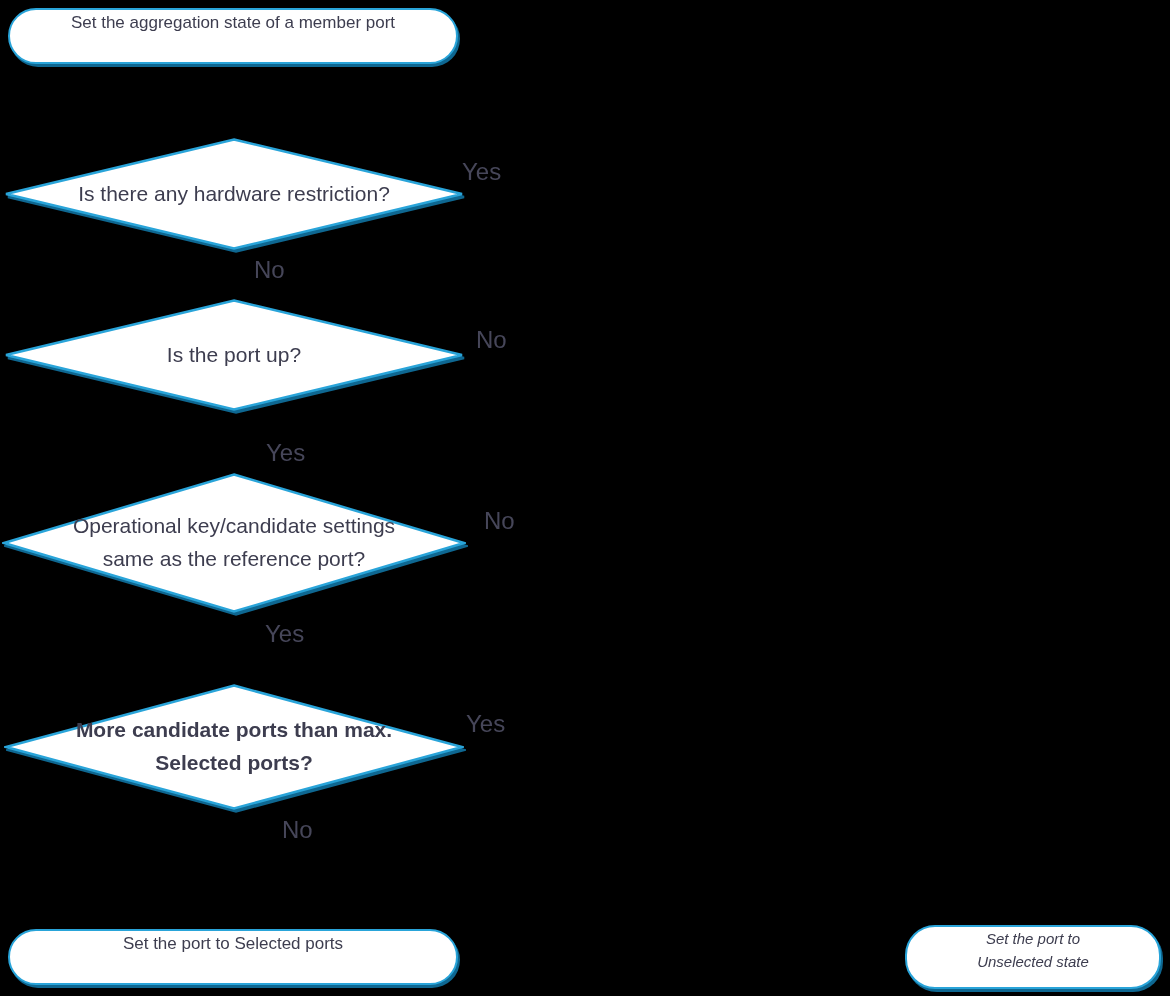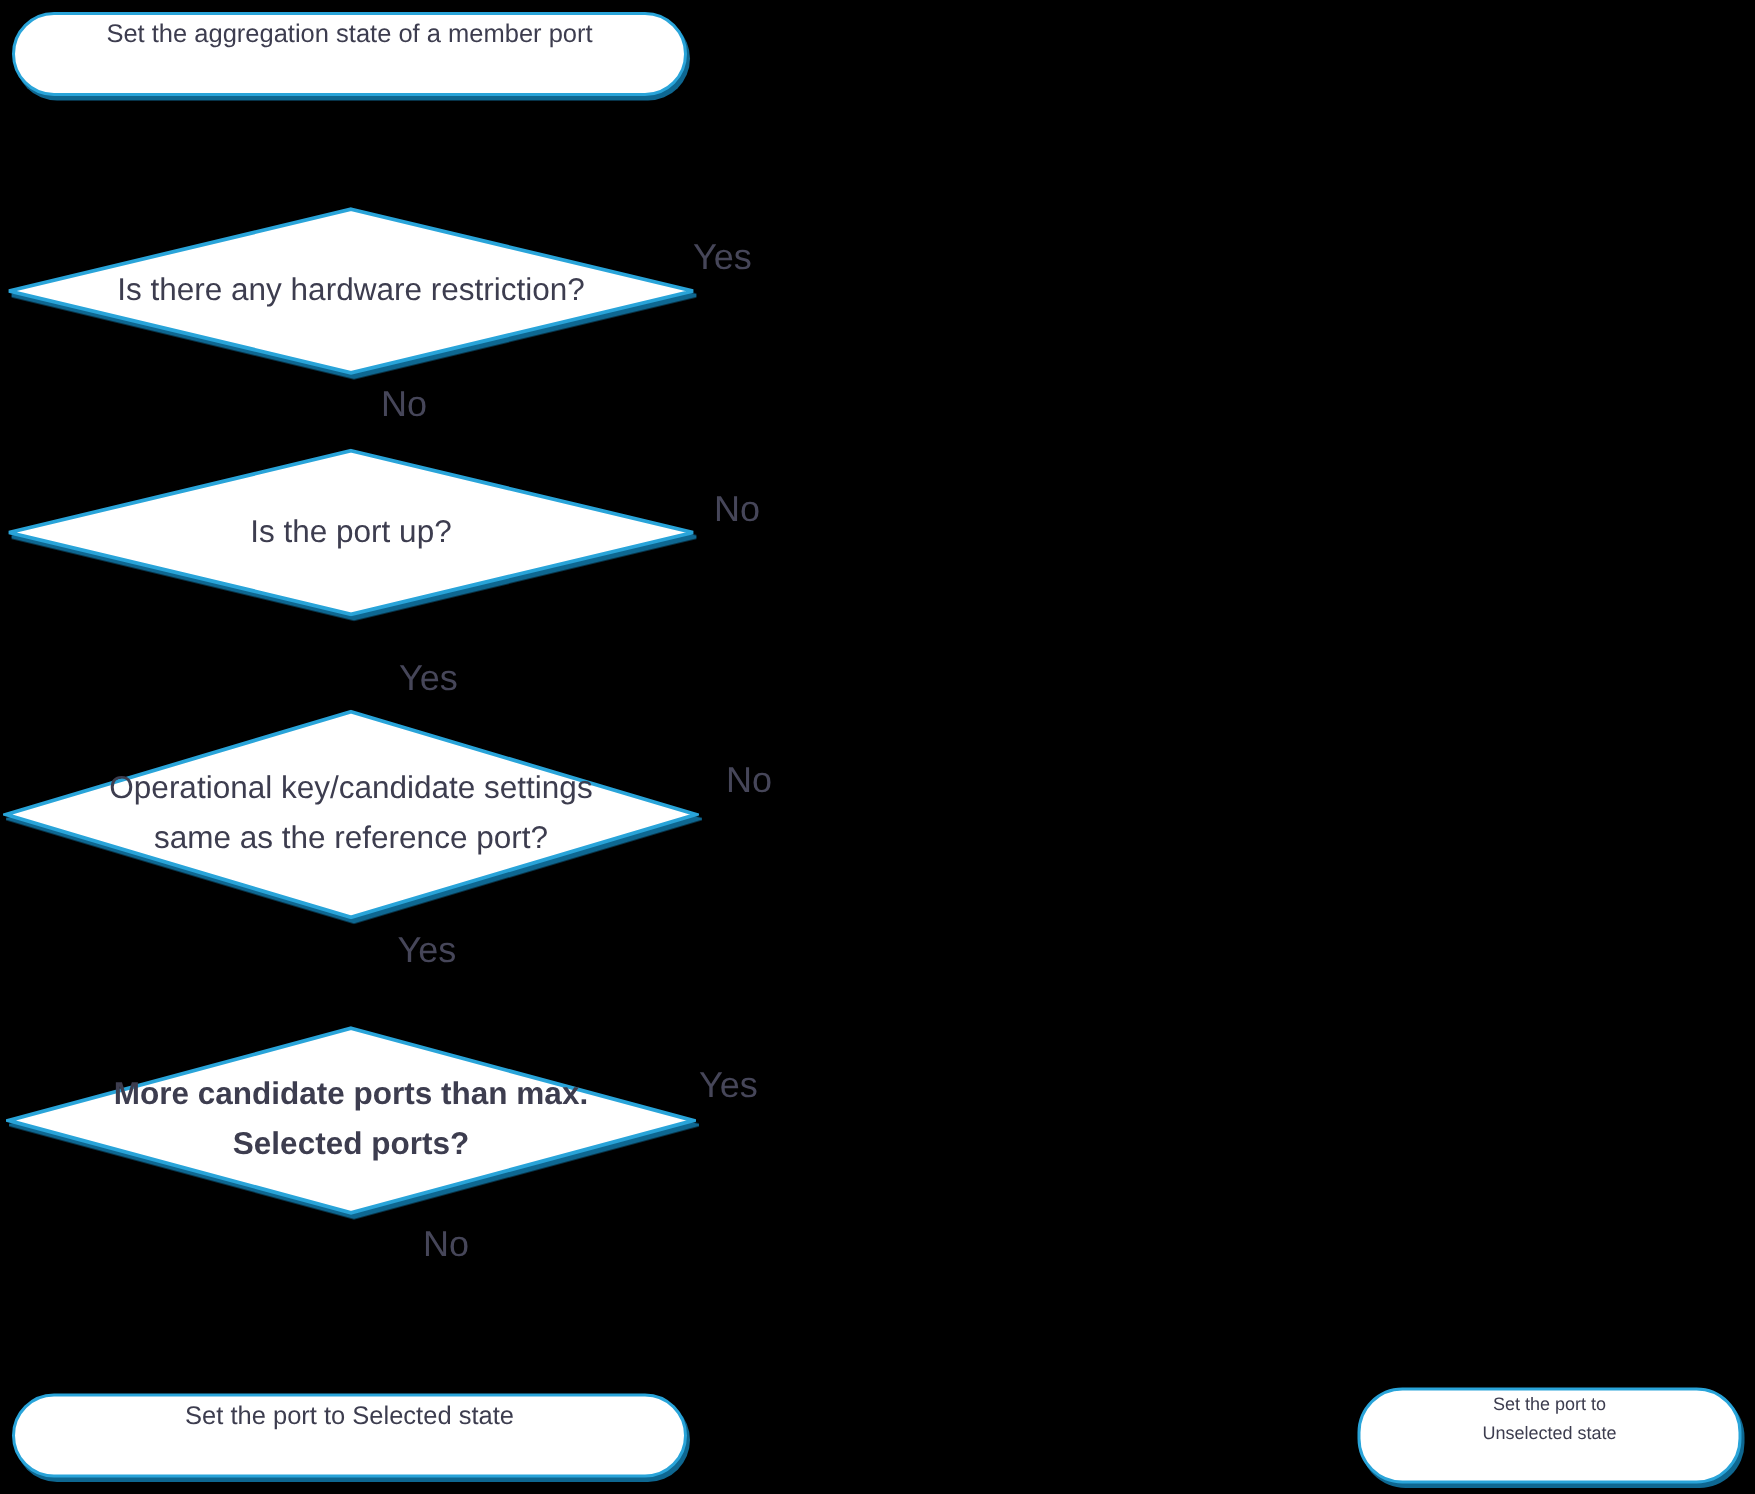--- a/index.html
+++ b/index.html
@@ -96,19 +96,19 @@
   <svg width="460" height="126" viewBox="0 0 460 126">
     <polygon points="230,1.5 458,63 230,124.5 2,63" fill="#ffffff" stroke="#29a4d9" stroke-width="2.5"></polygon>
   </svg>
   <div class="dtext">More candidate ports than max.
 Selected ports?</div>
 </div>
 <span class="edge-label" style="left:466px;top:710px;">Yes</span>
 <span class="edge-label" style="left:282px;top:816px;">No</span>
 
 <div class="node terminal" style="left:8px;top:929px;width:450px;height:56px;">
-  <span>Set the port to Selected state</span>
+  <span>Set the port to Selected ports</span>
 </div>
 
-<div class="node terminal" style="left:905px;top:925px;width:256px;height:64px;border-radius:30px;font-size:12px;">
+<div class="node terminal" style="left:905px;top:925px;width:256px;height:64px;border-radius:30px;font-size:15px;font-style:italic;">
   <span>Set the port to
 Unselected state</span>
 </div>
 
 </body></html>

